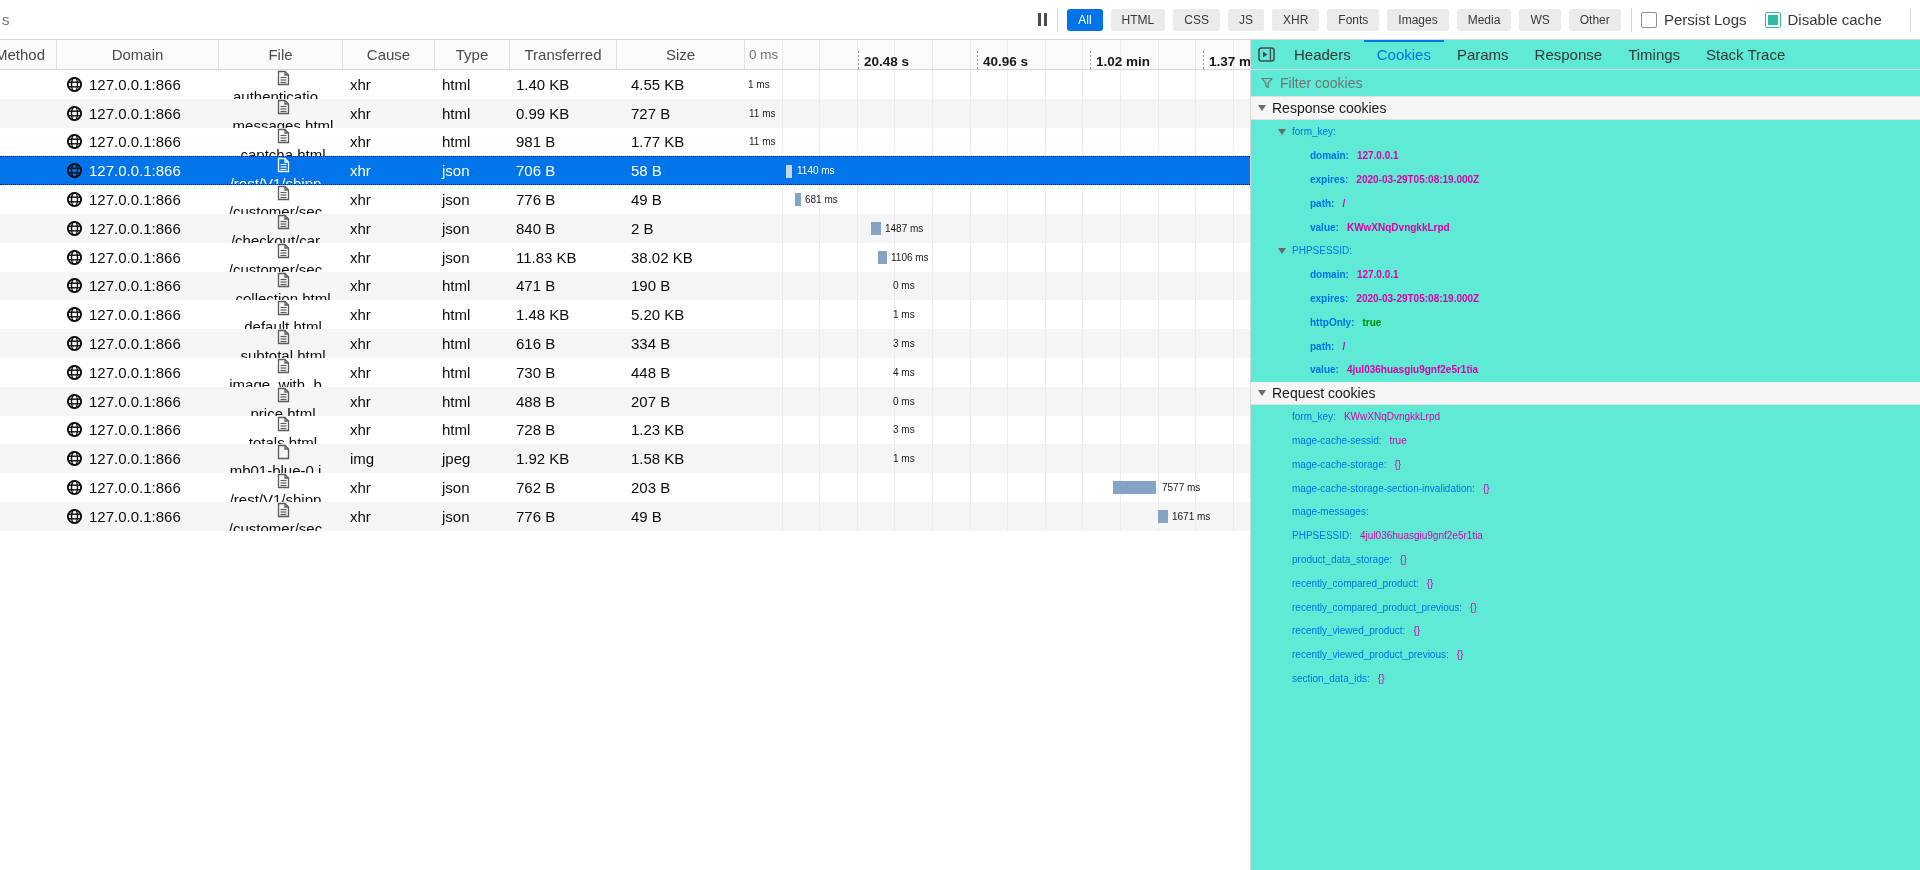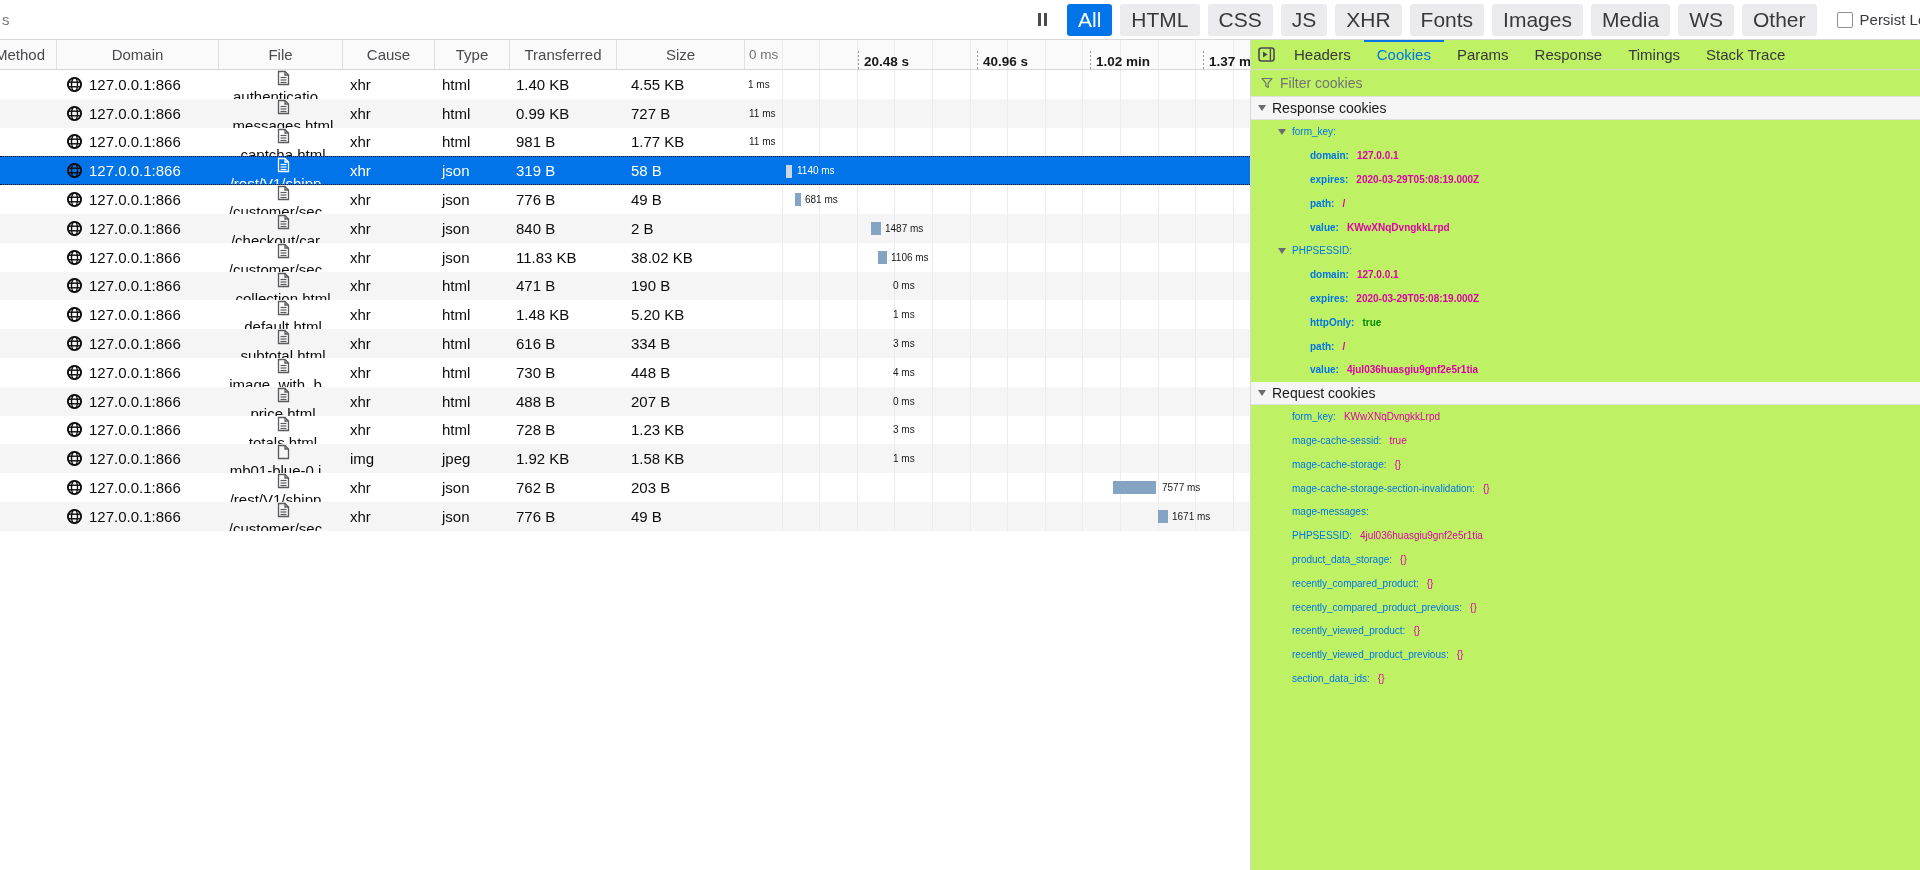--- a/index.html
+++ b/index.html
@@ -9,21 +9,21 @@
   
   .toolbar { position:relative; height:40px; background:#fff; border-bottom:1px solid #d7d7db; }
   .toolbar-fragment { position:absolute; left:2px; top:11px; font-size:15px; color:#737373; }
   .toolbar-right { position:absolute; left:1030px; right:0; top:0; height:100%;
     display:flex; align-items:center; }
   .pause-btn { width:24px; height:24px; margin-left:8px; display:flex; align-items:center;
     justify-content:center; gap:3px; cursor:pointer; }
   .pause-btn i { display:block; width:3px; height:13px; background:#4a4a4f; }
   .tb-sep { width:1px; height:24px; background:#d7d7db; margin:0 10px; }
   .pills { display:flex; align-items:center; gap:8px; }
-  .pill { font-size:21px; color:#38383d; background:#ebebee; border-radius:3px;
+  .pill { font-size:12px; color:#38383d; background:#ebebee; border-radius:3px;
     padding:4px 11px; cursor:pointer; white-space:nowrap; }
   .pill.active { background:#0074e8; color:#fff; }
   .chk-group { display:flex; align-items:center; gap:7px; margin-right:18px; cursor:pointer; }
   .chk { width:16px; height:16px; border:1px solid #8f8f94; border-radius:2px; background:#fff;
     position:relative; }
   .chk.checked { border-color:#2dbca2; }
   .chk.checked::after { content:""; position:absolute; left:2px; top:2px; right:2px; bottom:2px;
     background:#2dbca2; }
   .chk-label { font-size:15px; color:#38383d; white-space:nowrap; }
 
@@ -65,21 +65,21 @@
   .cell.c-waterfall { position:relative; overflow:visible; }
   .row .file-icon { color:#5a5a5e; display:flex; }
   .row.selected .file-icon { color:#fff; }
   .wf-bar { position:absolute; top:8px; height:13px; background:#85a3c3; }
   .row.selected .wf-bar { background:#c9d7e6; }
   .wf-time { position:absolute; top:0; height:100%; display:flex; align-items:center;
     font-size:10px; font-weight:normal; color:#18191a; }
   .row.selected .wf-time { color:#fff; }
 
   
-  .details { flex:1; display:flex; flex-direction:column; background:#bef264; overflow:hidden; }
+  .details { flex:1; display:flex; flex-direction:column; background:#5eead4; overflow:hidden; }
   .tabsbar { display:flex; align-items:stretch; height:30px; border-bottom:1px solid #d7d7db; }
   .panel-toggle { width:30px; display:flex; align-items:center; justify-content:center; cursor:pointer; }
   .tab { position:relative; display:flex; align-items:center; padding:0 13px; font-size:15px;
     color:#38383d; cursor:pointer; white-space:nowrap; }
   .tab.active { color:#0074e8; }
   .tab.active::before { content:""; position:absolute; left:0; right:0; top:0; height:2px; background:#0074e8; }
   .filter-row { position:relative; height:27px; border-bottom:1px solid #e0e0e2;
     display:flex; align-items:center; }
   .filter-row svg { margin:0 7px 0 10px; }
   .filter-input { border:none; outline:none; flex:1; font-size:14px; color:#38383d;
@@ -295,21 +295,21 @@
                 <path d="M8 1.5 V5 H11.5" fill="none" stroke="currentColor" stroke-width="1.3"></path>
                 <line x1="3.5" y1="7.5" x2="9.5" y2="7.5" stroke="currentColor" stroke-width="1.2"></line>
                 <line x1="3.5" y1="10" x2="9.5" y2="10" stroke="currentColor" stroke-width="1.2"></line>
                 <line x1="3.5" y1="12.5" x2="9.5" y2="12.5" stroke="currentColor" stroke-width="1.2"></line>
               </svg>
             </span>
       <span class="txt">/rest/V1/shipp…</span>
     </div>
     <div class="cell c-cause">xhr</div>
     <div class="cell c-type">json</div>
-    <div class="cell c-transferred">319 B</div>
+    <div class="cell c-transferred">706 B</div>
     <div class="cell c-size">58 B</div>
     <div class="cell c-waterfall">
             <div class="wf-bar" style="left: 41px; width: 6px;"></div>
             <span class="wf-time" style="left: 52px;">1140 ms</span>
           </div>
   </div>
         <div class="row">
     <div class="cell c-method"></div>
     <div class="cell c-domain">
       <svg width="17" height="17" viewBox="0 0 17 17" style="flex:none">

